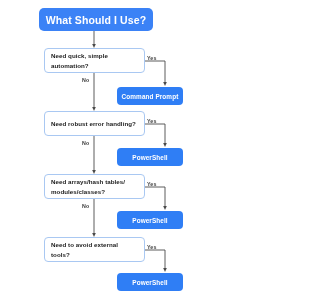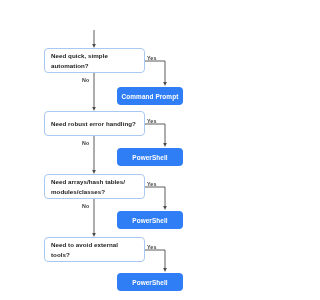--- a/index.html
+++ b/index.html
@@ -90,20 +90,23 @@
 
     <path d="M94,135 L94,172" stroke="#4a4a4a" stroke-width="0.9" fill="none" marker-end="url(#arrow)"></path>
 
     <path d="M145,187 L165,187 L165,208" stroke="#4a4a4a" stroke-width="0.9" fill="none" marker-end="url(#arrow)"></path>
 
     <path d="M94,198 L94,235" stroke="#4a4a4a" stroke-width="0.9" fill="none" marker-end="url(#arrow)"></path>
 
     <path d="M145,250 L165,250 L165,270" stroke="#4a4a4a" stroke-width="0.9" fill="none" marker-end="url(#arrow)"></path>
   </svg>
 
+  <div class="node node-title" style="left:39px; top:8px; width:114px; height:23px;">
+    <span>What Should I Use?</span>
+  </div>
 
   <div class="node node-decision" style="left:44px; top:48px; width:101px; height:25px;">
     <span>Need quick, simple automation?</span>
   </div>
   <div class="edge-label" style="left:147px; top:55px;">Yes</div>
   <div class="edge-label" style="left:82px; top:77px;">No</div>
 
   <div class="node node-terminal" style="left:117px; top:87px; width:66px; height:18px;">
     <span>Command Prompt</span>
   </div>

